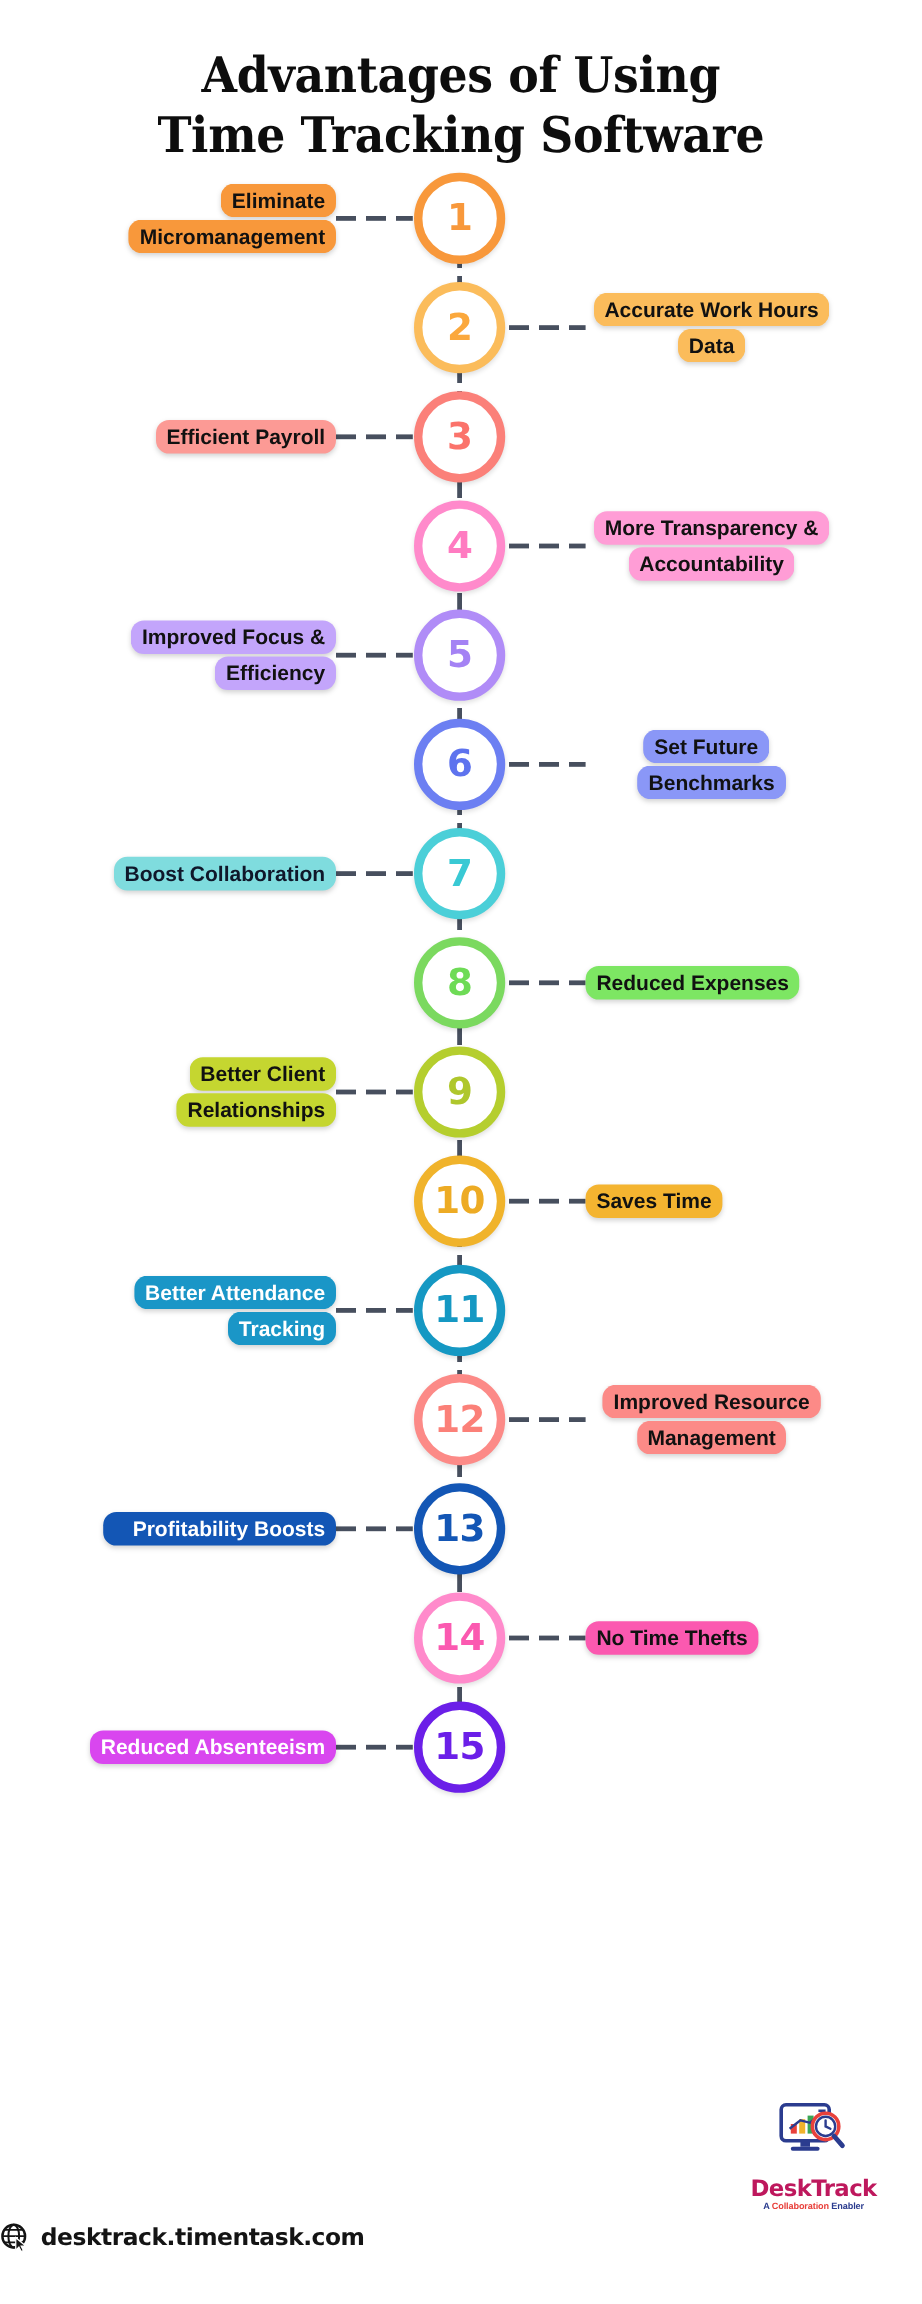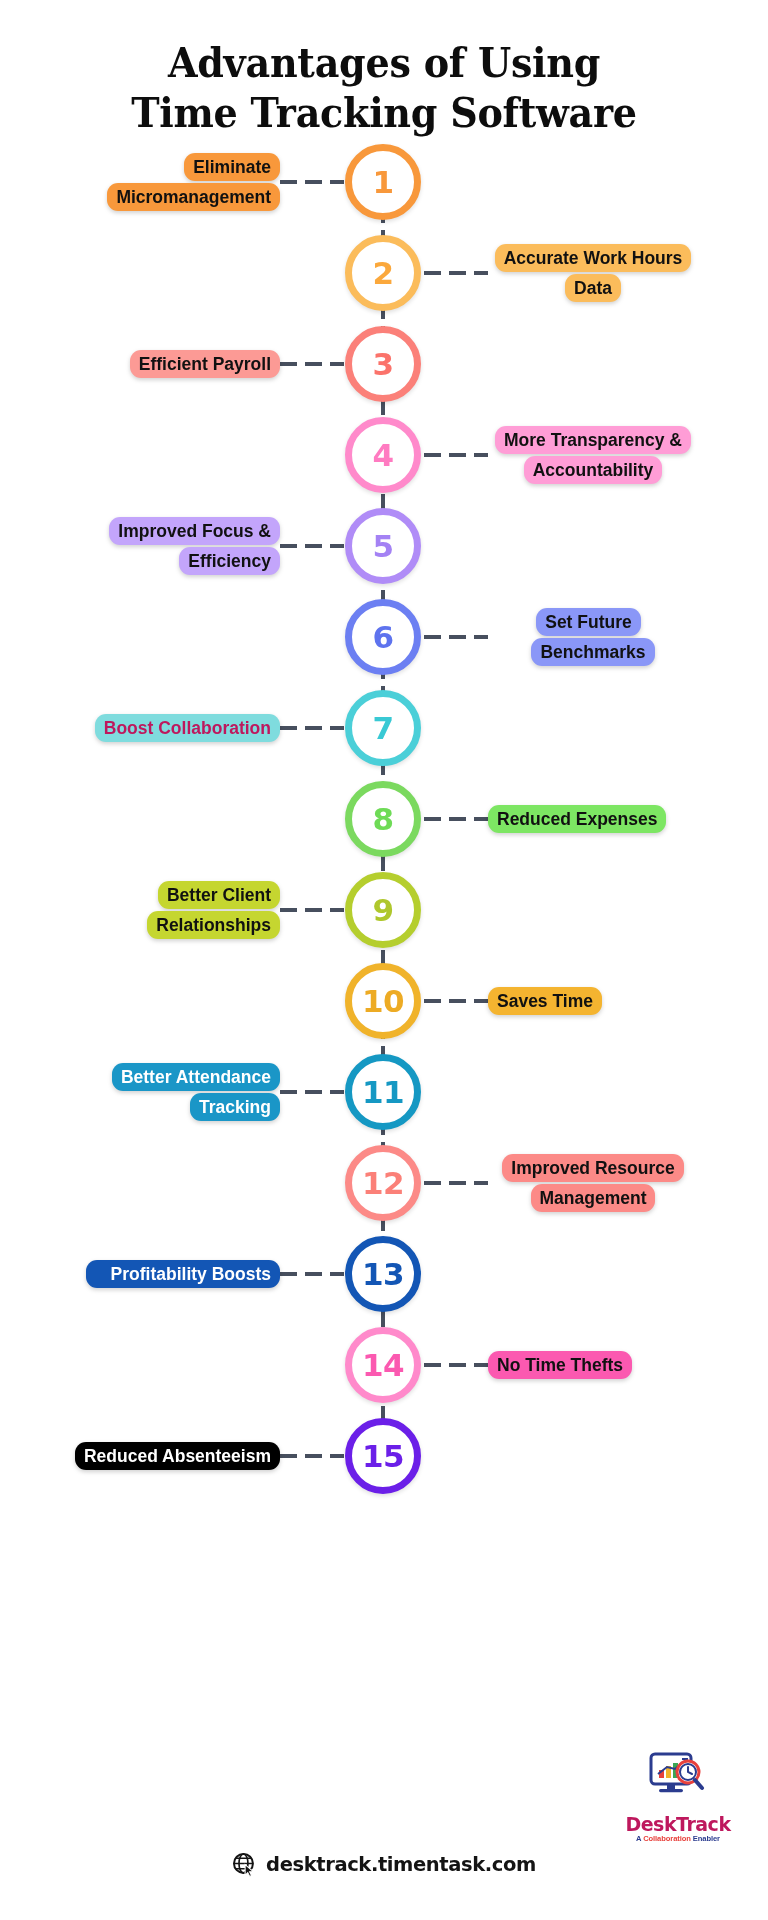--- a/index.html
+++ b/index.html
@@ -125,21 +125,21 @@
     color:#2b3c8f;
     letter-spacing:-0.1px;
     margin-top:-1px;
   }
   #logo .tagline .prod { color:#e8413c; }
 
   #footer {
     position:absolute;
     left:0; top:1852px;
     width:768px;
-    display:flex; align-items:center; justify-content:center;
+    display:flex; align-items:center; 
     gap:9px;
   }
   #footer .url {
     font-family:"DejaVu Sans", sans-serif;
     font-weight:700;
     font-size:19.5px;
     color:#141414;
     letter-spacing:-0.4px;
   }
 </style>
@@ -193,21 +193,21 @@
       <div class="node" style="border: 7px solid rgb(108, 127, 242); color: rgb(94, 115, 238);">
         <span>6</span>
       </div>
       <div class="label right"><span class="hl" style="background: rgb(138, 151, 247); color: rgb(17, 17, 17);">Set Future Benchmarks</span></div>
     </div>
     <div class="row" style="top: 582px;">
       <div class="conn left" style="width: 64px;"></div>
       <div class="node" style="border: 7px solid rgb(75, 207, 216); color: rgb(57, 201, 212);">
         <span>7</span>
       </div>
-      <div class="label left"><span class="hl" style="background: rgb(127, 220, 222); color: #be185d;">Boost Collaboration</span></div>
+      <div class="label left"><span class="hl" style="background: rgb(127, 220, 222); color: #0f172a;">Boost Collaboration</span></div>
     </div>
     <div class="row" style="top: 673px;">
       <div class="conn right" style="width: 64px;"></div>
       <div class="node" style="border: 7px solid rgb(123, 217, 95); color: rgb(110, 219, 86);">
         <span>8</span>
       </div>
       <div class="label right"><span class="hl" style="background: rgb(125, 230, 99); color: rgb(17, 17, 17); margin-top: 46px;">Reduced Expenses</span></div>
     </div>
     <div class="row" style="top: 764px;">
       <div class="conn left" style="width: 64px;"></div>
@@ -249,21 +249,21 @@
       <div class="node" style="border: 7px solid rgb(255, 138, 203); color: rgb(251, 89, 176);">
         <span>14</span>
       </div>
       <div class="label right"><span class="hl" style="background: rgb(251, 89, 176); color: rgb(17, 17, 17);">No Time Thefts</span></div>
     </div>
     <div class="row" style="top: 1310px;">
       <div class="conn left" style="width: 64px;"></div>
       <div class="node" style="border: 7px solid rgb(107, 31, 232); color: rgb(107, 31, 232);">
         <span>15</span>
       </div>
-      <div class="label left white"><span class="hl" style="background: #000000; color: rgb(255, 255, 255);">Reduced Absenteeism</span></div>
+      <div class="label left white"><span class="hl" style="background: #d946ef; color: rgb(255, 255, 255);">Reduced Absenteeism</span></div>
     </div>
   </div>
 
 <div id="logo">
   <svg width="62" height="46" viewBox="0 0 62 46">
     <rect x="4" y="2" width="40" height="30" rx="4" fill="none" stroke="#2b3c8f" stroke-width="3"></rect>
     <rect x="8" y="6" width="32" height="22" rx="2" fill="#ffffff"></rect>
     <rect x="12" y="18" width="5" height="8" fill="#e8413c"></rect>
     <rect x="19" y="14" width="5" height="12" fill="#f0b32b"></rect>
     <rect x="26" y="11" width="5" height="15" fill="#3aa655"></rect>

